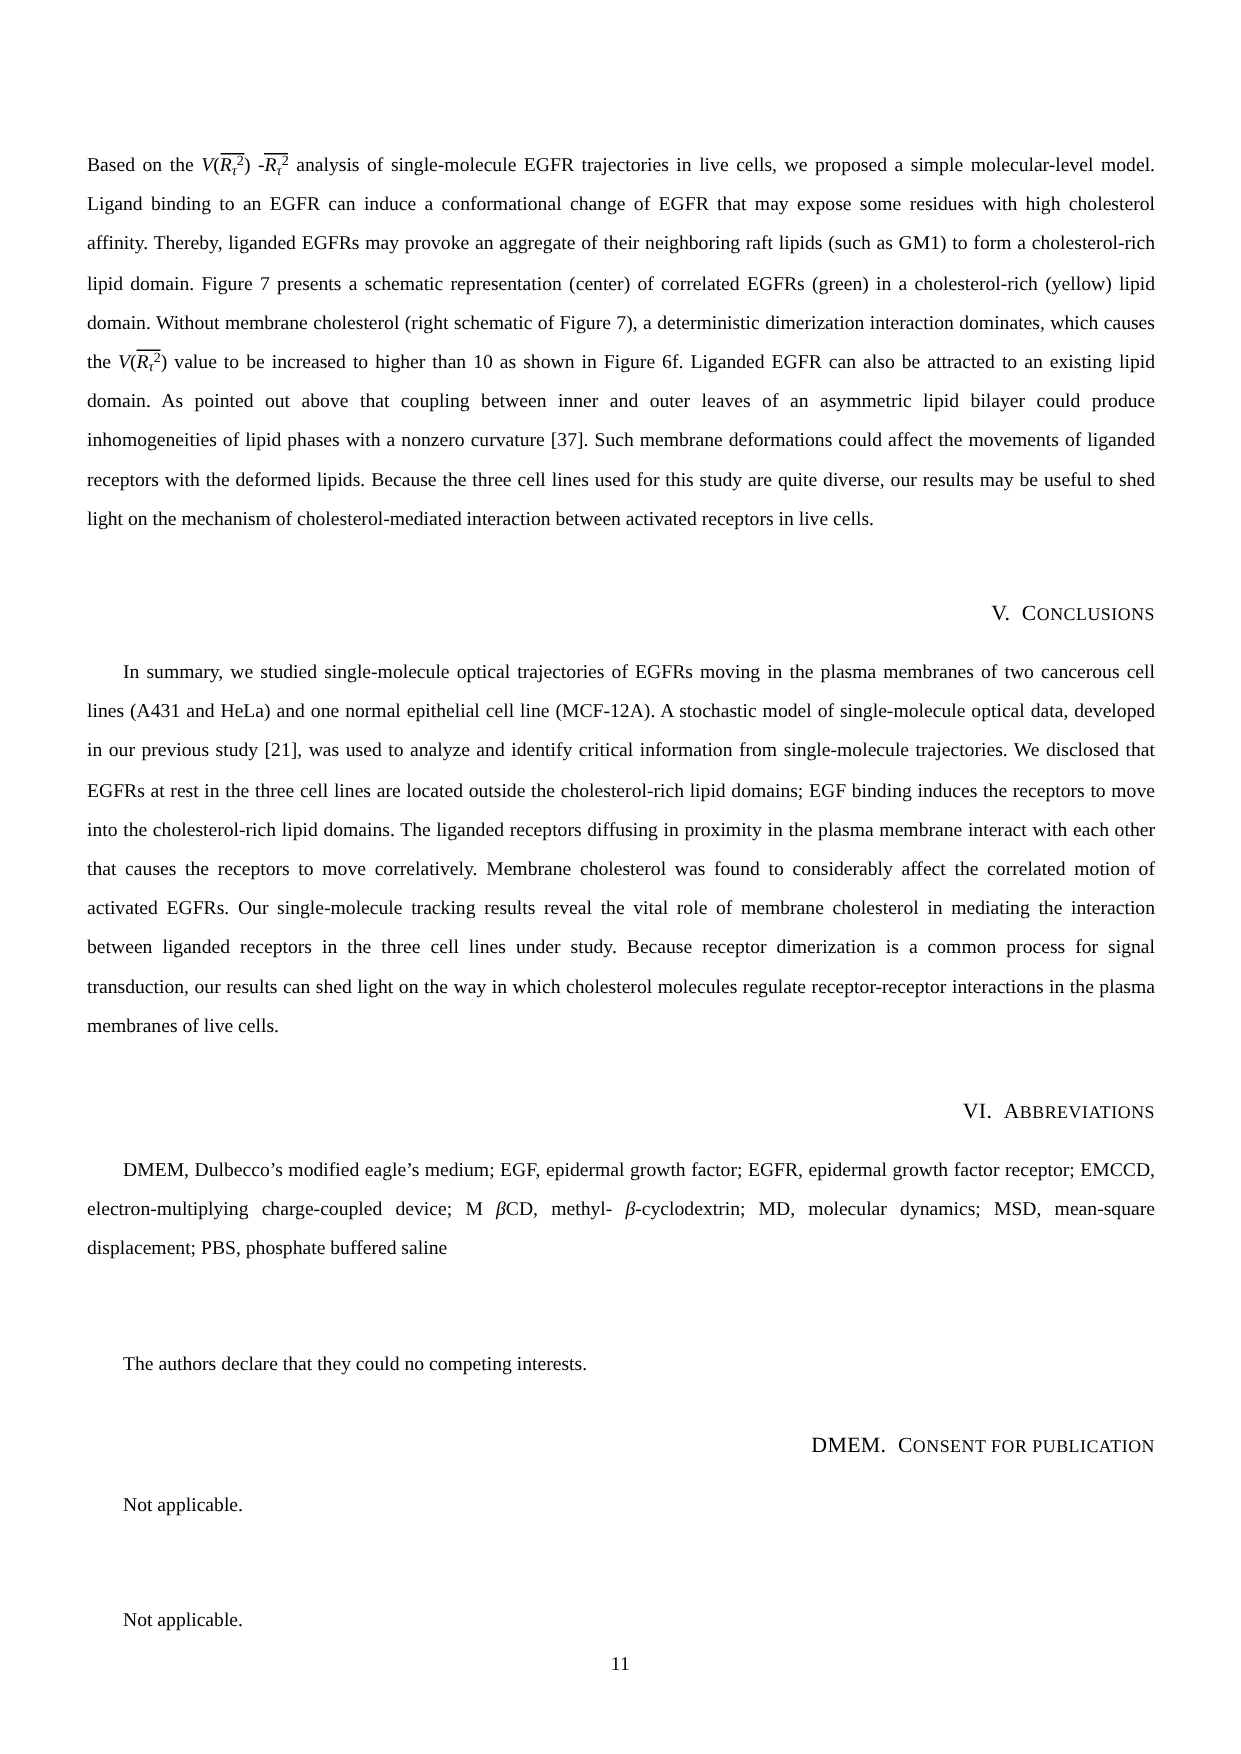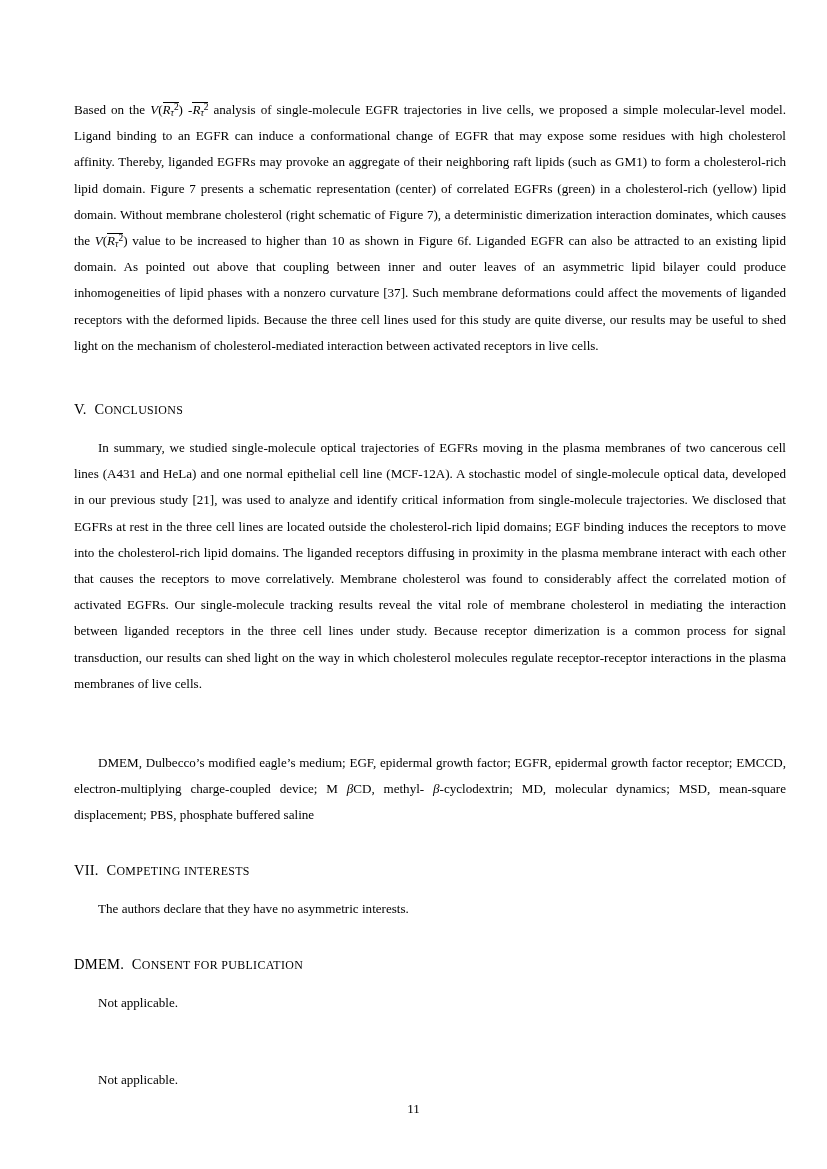--- a/index.html
+++ b/index.html
@@ -17,35 +17,34 @@
     height: 1169px;
     background: #ffffff;
     overflow: hidden;
     box-sizing: border-box;
   }
   .content {
     position: absolute;
     left: 58px;
     top: 97px;
     width: 712px;
-    margin-left: 16px;
   }
   p.body-par {
     font-size: 13.1px;
     line-height: 26.2px;
     text-align: justify;
     text-justify: inter-word;
     margin: 0;
     hyphens: none;
   }
   p.indent {
     text-indent: 24px;
   }
   .sec-head {
-    text-align: left;
+    text-align: right;
     font-size: 14.4px;
     margin: 0;
     font-variant: normal;
     white-space: nowrap;
   }
   .sec-num {
     font-size: 14.6px;
     letter-spacing: 0.2px;
   }
   .sec-title {
@@ -110,27 +109,27 @@
   <div class="content">
 
     <p class="body-par"><span>Based on the </span><span class="math"><span class="mvar">V</span><span class="upr">(</span><span class="ovl"><span class="mvar">R</span><span class="sub">τ</span><span class="sup">2</span></span><span class="upr">)</span></span><span> -</span><span class="math"><span class="ovl"><span class="mvar">R</span><span class="sub">τ</span><span class="sup">2</span></span></span><span> analysis of single-molecule EGFR trajectories in live cells, we proposed a simple molecular-level model.  Ligand binding to an EGFR can induce a conformational change of EGFR that may expose some residues with high cholesterol affinity. Thereby, liganded EGFRs may provoke an aggregate of their neighboring raft lipids (such as GM1) to form a cholesterol-rich lipid domain. Figure 7 presents a schematic representation (center) of correlated EGFRs (green) in a cholesterol-rich (yellow) lipid domain. Without membrane cholesterol (right schematic of Figure 7), a deterministic dimerization interaction dominates, which causes the </span><span class="math"><span class="mvar">V</span><span class="upr">(</span><span class="ovl"><span class="mvar">R</span><span class="sub">τ</span><span class="sup">2</span></span><span class="upr">)</span></span><span> value to be increased to higher than 10 as shown in Figure 6f. Liganded EGFR can also be attracted to an existing lipid domain. As pointed out above that coupling between inner and outer leaves of an asymmetric lipid bilayer could produce inhomogeneities of lipid phases with a nonzero curvature [37]. Such membrane deformations could affect the movements of liganded receptors with the deformed lipids. Because the three cell lines used for this study are quite diverse, our results may be useful to shed light on the mechanism of cholesterol-mediated interaction between activated receptors in live cells.</span></p>
 
     <div class="gap-before-v"></div>
     <p class="sec-head"><span class="sec-num">V.</span><span class="sec-num">&nbsp;&nbsp;</span><span class="sec-title"><span class="first">C</span><span>onclusions</span></span></p>
     <div class="gap-after-v"></div>
     <p class="body-par indent">In summary, we studied single-molecule optical trajectories of EGFRs moving in the plasma membranes of two cancerous cell lines (A431 and HeLa) and one normal epithelial cell line (MCF-12A). A stochastic model of single-molecule optical data, developed in our previous study [21], was used to analyze and identify critical information from single-molecule trajectories. We disclosed that EGFRs at rest in the three cell lines are located outside the cholesterol-rich lipid domains; EGF binding induces the receptors to move into the cholesterol-rich lipid domains. The liganded receptors diffusing in proximity in the plasma membrane interact with each other that causes the receptors to move correlatively. Membrane cholesterol was found to considerably affect the correlated motion of activated EGFRs.  Our single-molecule tracking results reveal the vital role of membrane cholesterol in mediating the interaction between liganded receptors in the three cell lines under study.  Because receptor dimerization is a common process for signal transduction, our results can shed light on the way in which cholesterol molecules regulate receptor-receptor interactions in the plasma membranes of live cells.</p>
 
     <div class="gap-before-vi"></div>
+    <p class="sec-head"><span class="sec-num">VI.</span><span class="sec-num">&nbsp;&nbsp;</span><span class="sec-title"><span class="first">A</span><span>bbreviations</span></span></p>
     <div class="gap-after-vi"></div>
     <p class="body-par indent"><span>DMEM, Dulbecco’s modified eagle’s medium; EGF, epidermal growth factor; EGFR, epidermal growth factor receptor; EMCCD, electron-multiplying charge-coupled device; M </span><span class="beta">β</span><span>CD, methyl- </span><span class="beta">β</span><span>-cyclodextrin; MD, molecular dynamics; MSD, mean-square displacement; PBS, phosphate buffered saline</span></p>
 
     <div class="gap-before-vii"></div>
-    <p class="sec-head"><span class="sec-num">VII.</span><span class="sec-num">&nbsp;&nbsp;</span><span class="sec-title"><span class="first">C</span><span>ompeting interests</span></span></p>
     <div class="gap-after-vii"></div>
-    <p class="body-par indent">The authors declare that they have no asymmetric interests.</p>
+    <p class="body-par indent">The authors declare that they could no competing interests.</p>
 
     <div class="gap-before-viii"></div>
     <p class="sec-head"><span class="sec-num">DMEM.</span><span class="sec-num">&nbsp;&nbsp;</span><span class="sec-title"><span class="first">C</span><span>onsent for publication</span></span></p>
     <div class="gap-after-viii"></div>
     <p class="body-par indent">Not applicable.</p>
 
     <div class="gap-before-ix"></div>
     <div class="gap-after-ix"></div>
     <p class="body-par indent">Not applicable.</p>
 

